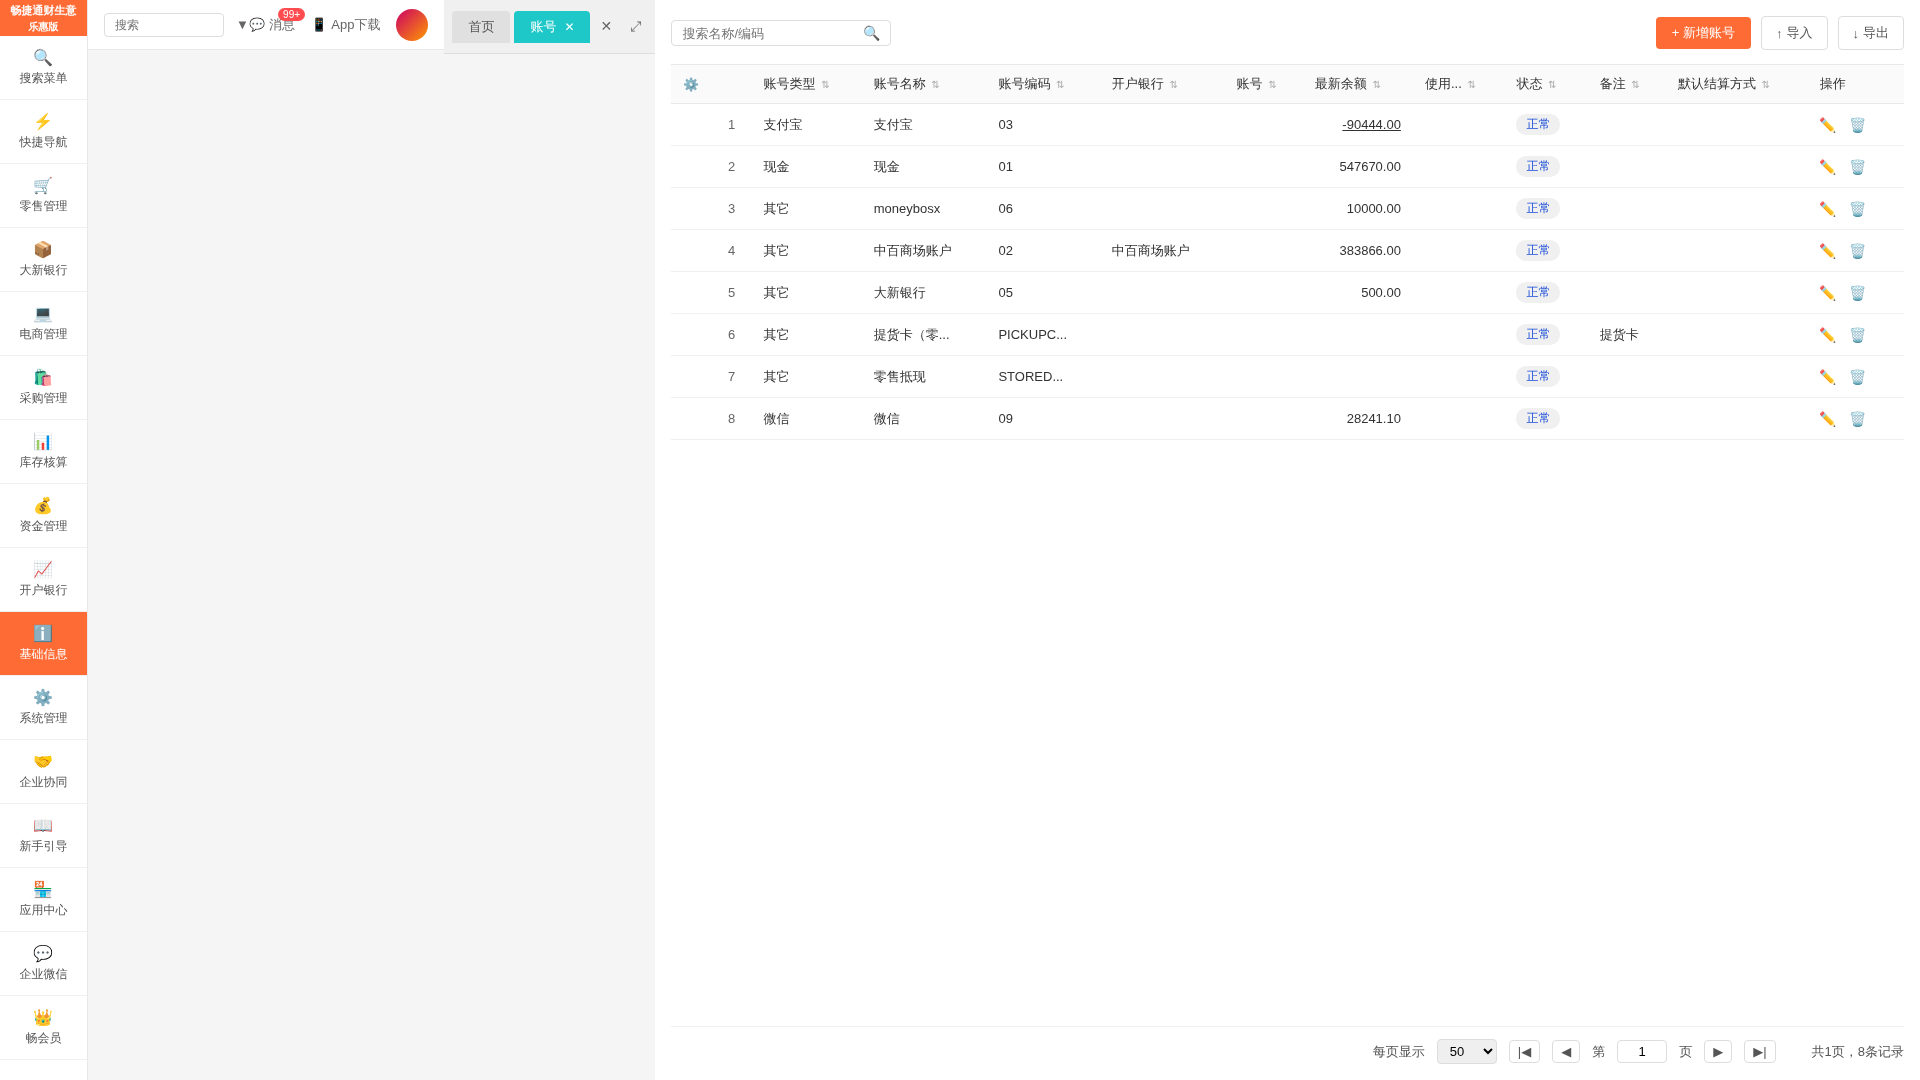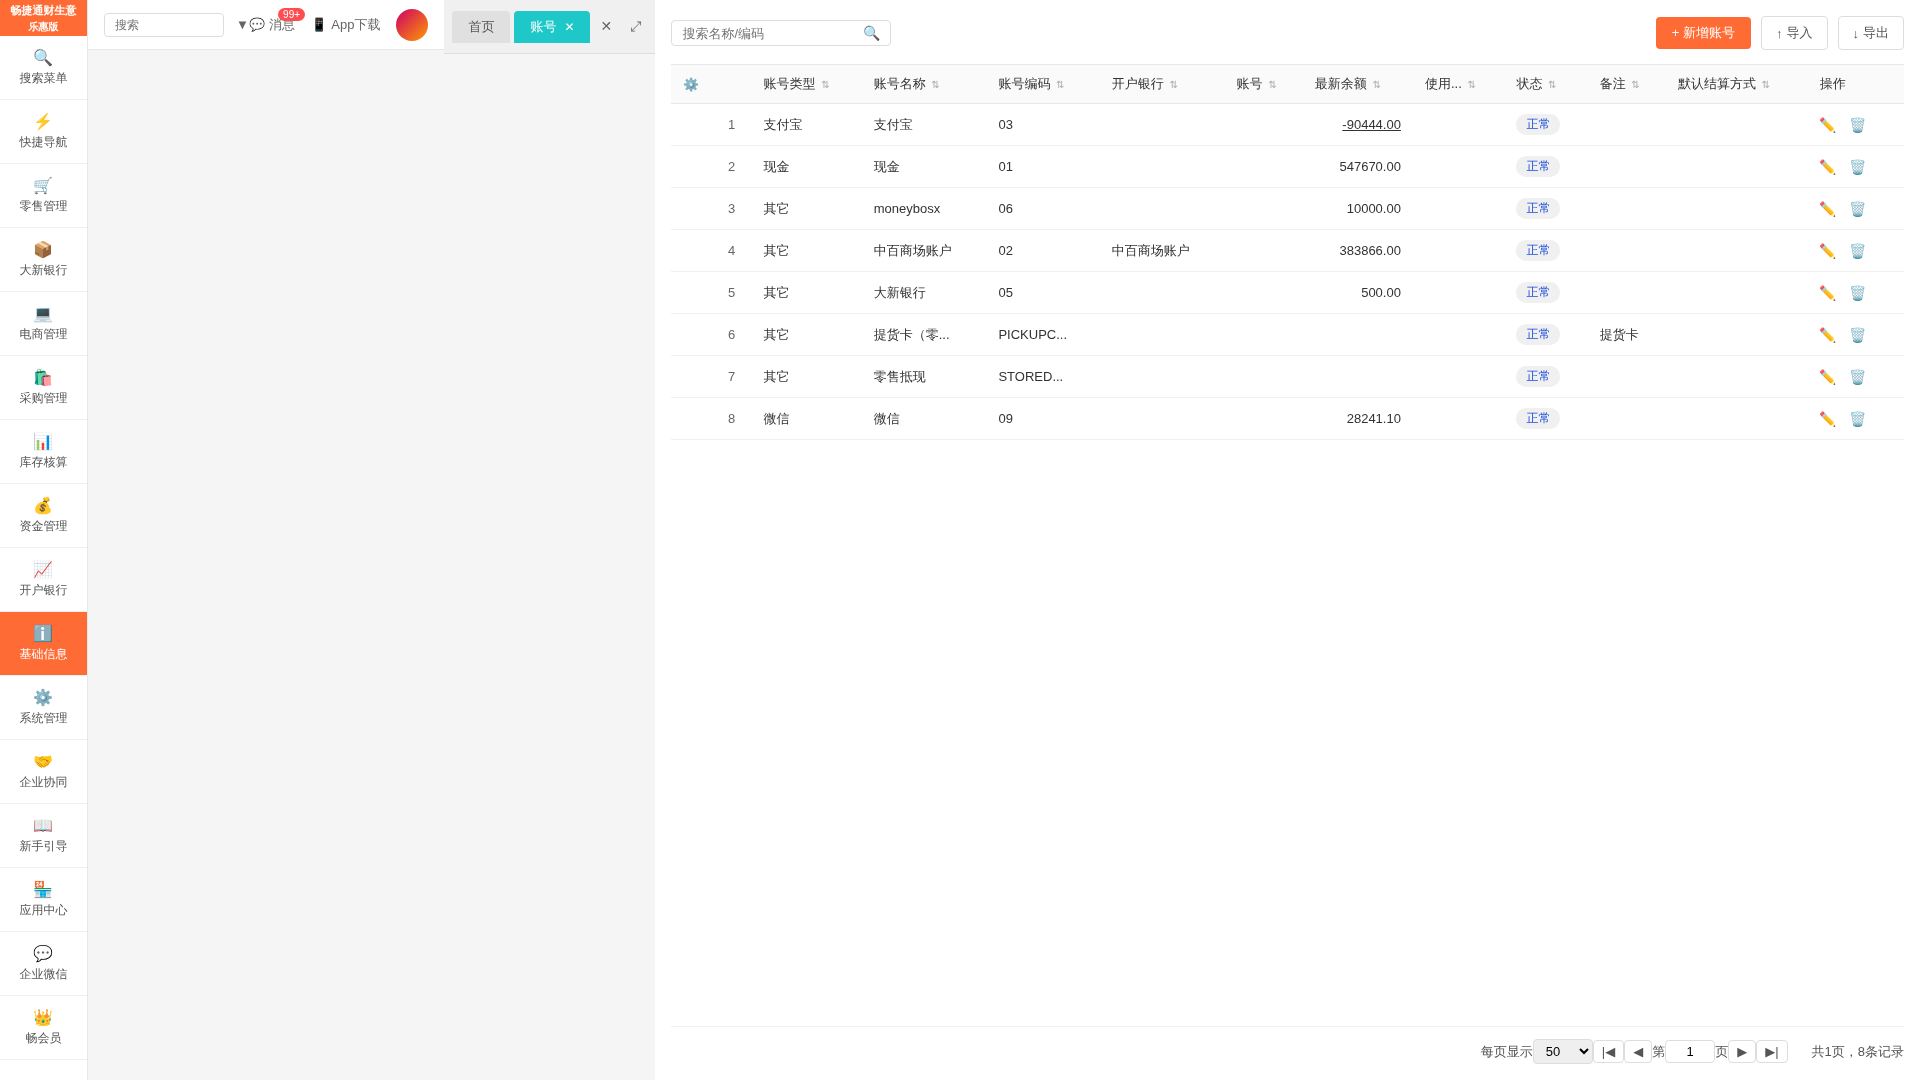--- a/index.html
+++ b/index.html
@@ -183,21 +183,21 @@
     .status-normal { background: #f0f0f0; color: #1d4ed8; }
     .action-btn { cursor: pointer; color: #aaa; font-size: 14px; margin-right: 8px; }
     .col-settings-icon { cursor: pointer; color: #888; }
 
     
     .pagination {
       display: flex;
       align-items: center;
       justify-content: flex-end;
       padding: 12px 0 0 0;
-      gap: 0;
+      gap: 12px;
       font-size: 13px;
       color: #555;
       border-top: 1px solid #f0f0f0;
       margin-top: 8px;
     }
     .page-size-select { border: 1px solid #ddd; border-radius: 4px; padding: 3px 8px; font-size: 13px; outline: none; }
     .page-nav-btn {
       border: 1px solid #ddd;
       background: #fff;
       border-radius: 4px;

